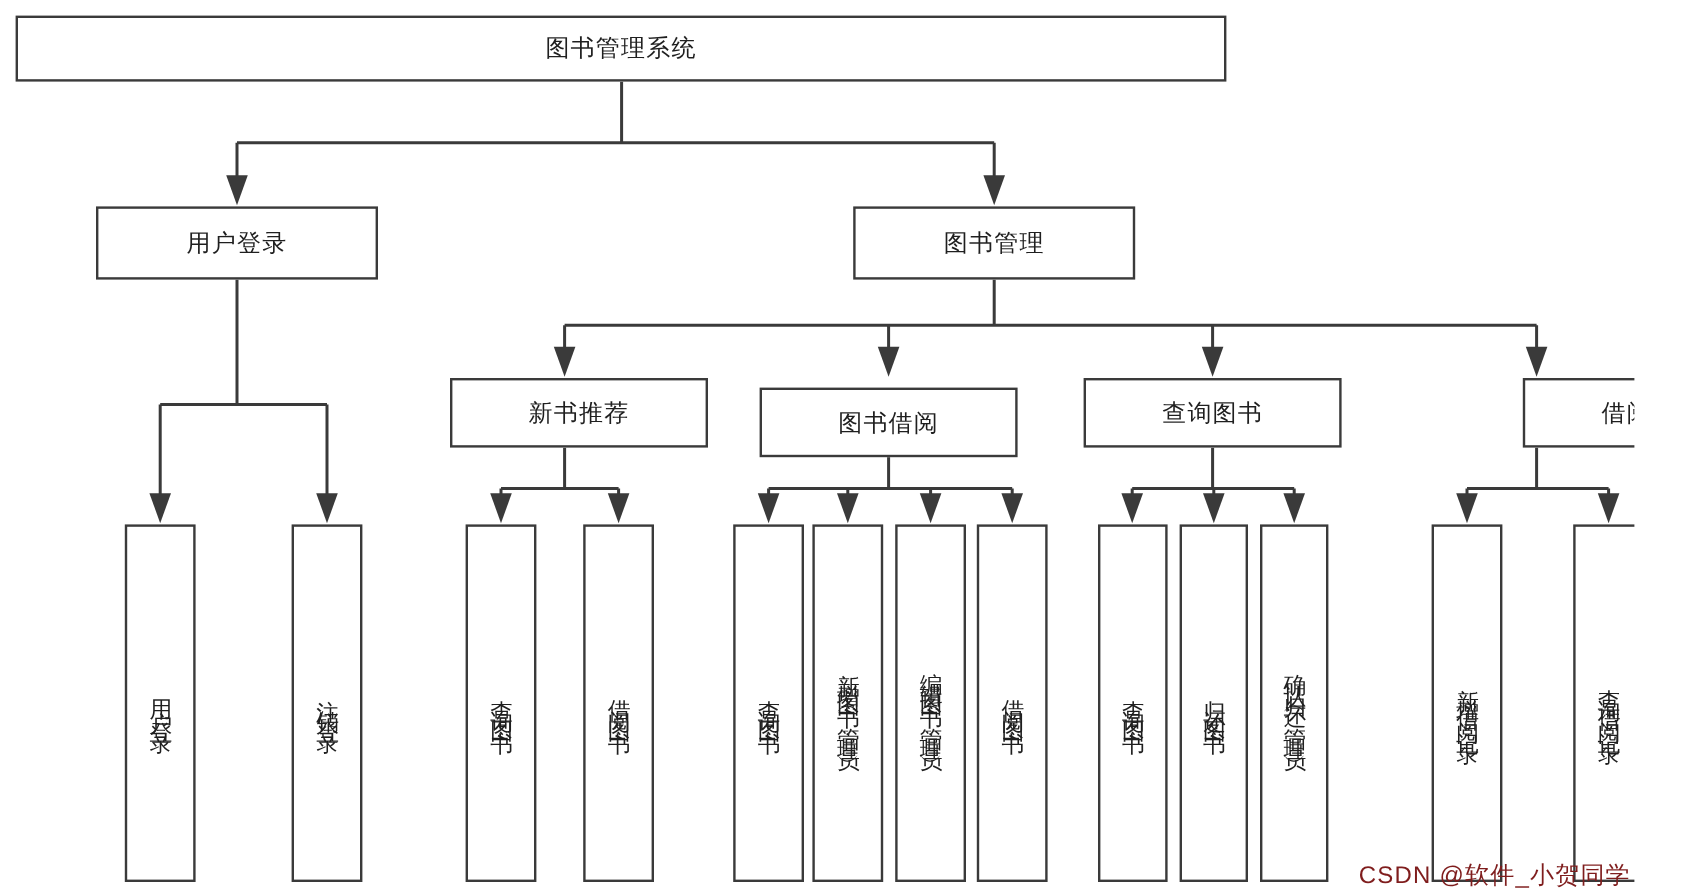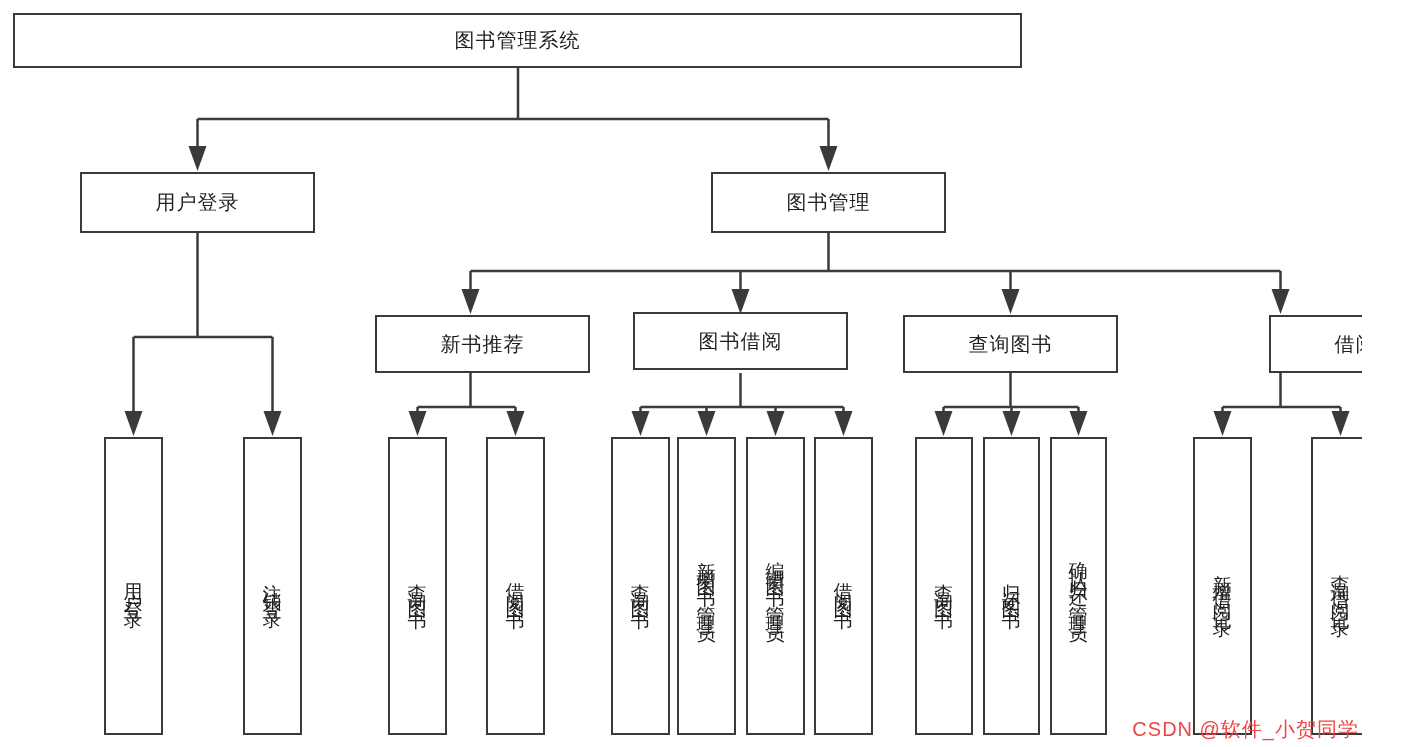--- a/index.html
+++ b/index.html
@@ -43,21 +43,21 @@
     font-size: 19px;
     letter-spacing: 9px;
     line-height: 1;
     text-align: center;
   }
   .watermark {
     position: absolute;
     top: 716px;
     right: 3px;
     font-size: 20px;
-    color: #ef4444;
+    color: #7f1d1d;
     letter-spacing: 1px;
     white-space: nowrap;
   }
 </style>
 </head>
 <body>
 
 <div id="canvas">
 
   <svg id="connectors" viewBox="0 0 1405 747" xmlns="http://www.w3.org/2000/svg">
@@ -102,21 +102,21 @@
       <polygon points="1331.5,411 1349.5,411 1340.5,436"></polygon>
     </g>
   </svg>
 
   <div class="node hbox" style="left:13px; top:13px; width:1009px; height:55px;">图书管理系统</div>
 
   <div class="node hbox" style="left:80px; top:172px; width:235px; height:61px;">用户登录</div>
   <div class="node hbox" style="left:711px; top:172px; width:235px; height:61px;">图书管理</div>
 
   <div class="node hbox" style="left:363px; top:315px; width:215px; height:58px;margin-left:12px;">新书推荐</div>
-  <div class="node hbox" style="left:633px; top:312px; width:215px; height:58px;">图书借阅</div>
+  <div class="node hbox" style="left:633px; top:323px; width:215px; height:58px;">图书借阅</div>
   <div class="node hbox" style="left:903px; top:315px; width:215px; height:58px;">查询图书</div>
   <div class="node hbox" style="left:1225px; top:315px; width:215px; height:58px;margin-left:44px;">借阅记录</div>
 
   <div class="node vbox" style="left:104px; top:437px; width:59px; height:298px;">用户登录</div>
   <div class="node vbox" style="left:243px; top:437px; width:59px; height:298px;">注销登录</div>
 
   <div class="node vbox" style="left:388px; top:437px; width:59px; height:298px;">查询图书</div>
   <div class="node vbox" style="left:486px; top:437px; width:59px; height:298px;">借阅图书</div>
 
   <div class="node vbox" style="left:611px; top:437px; width:59px; height:298px;">查询图书</div>

